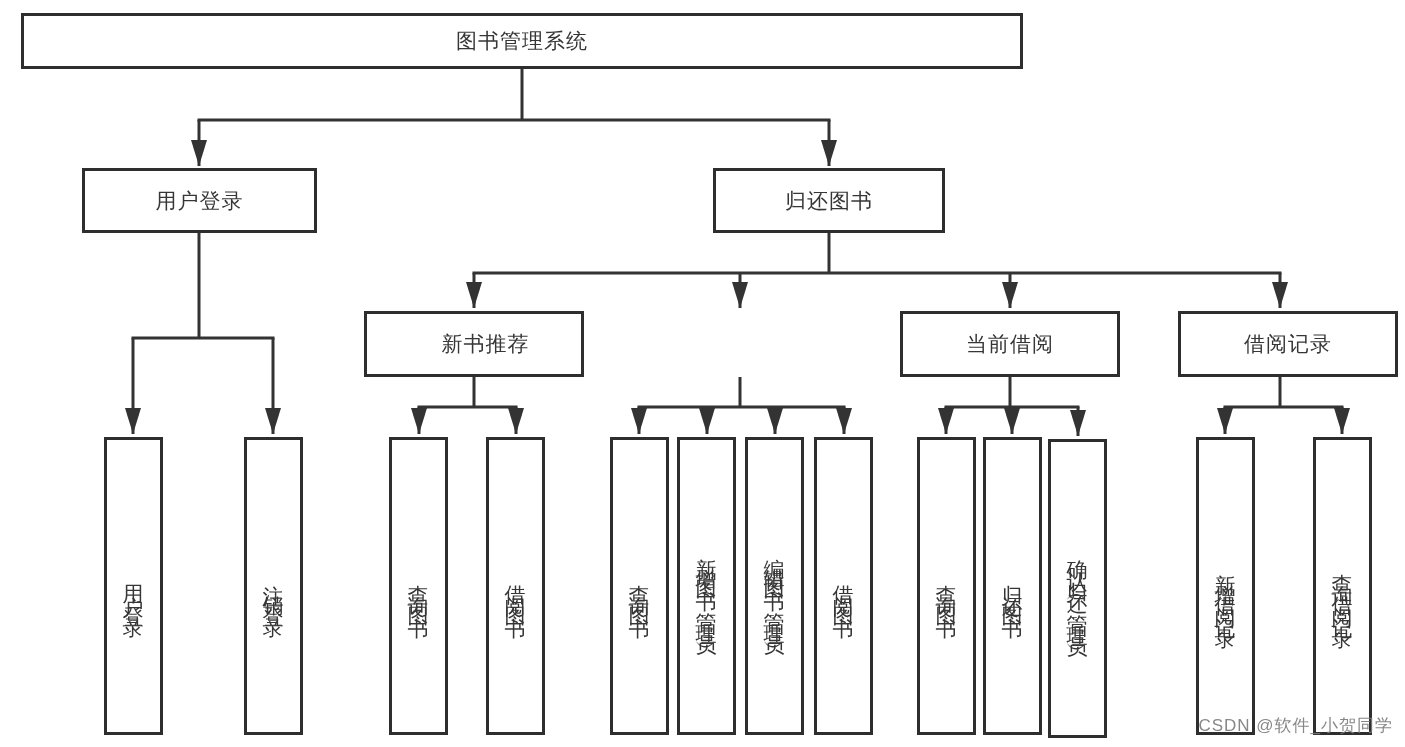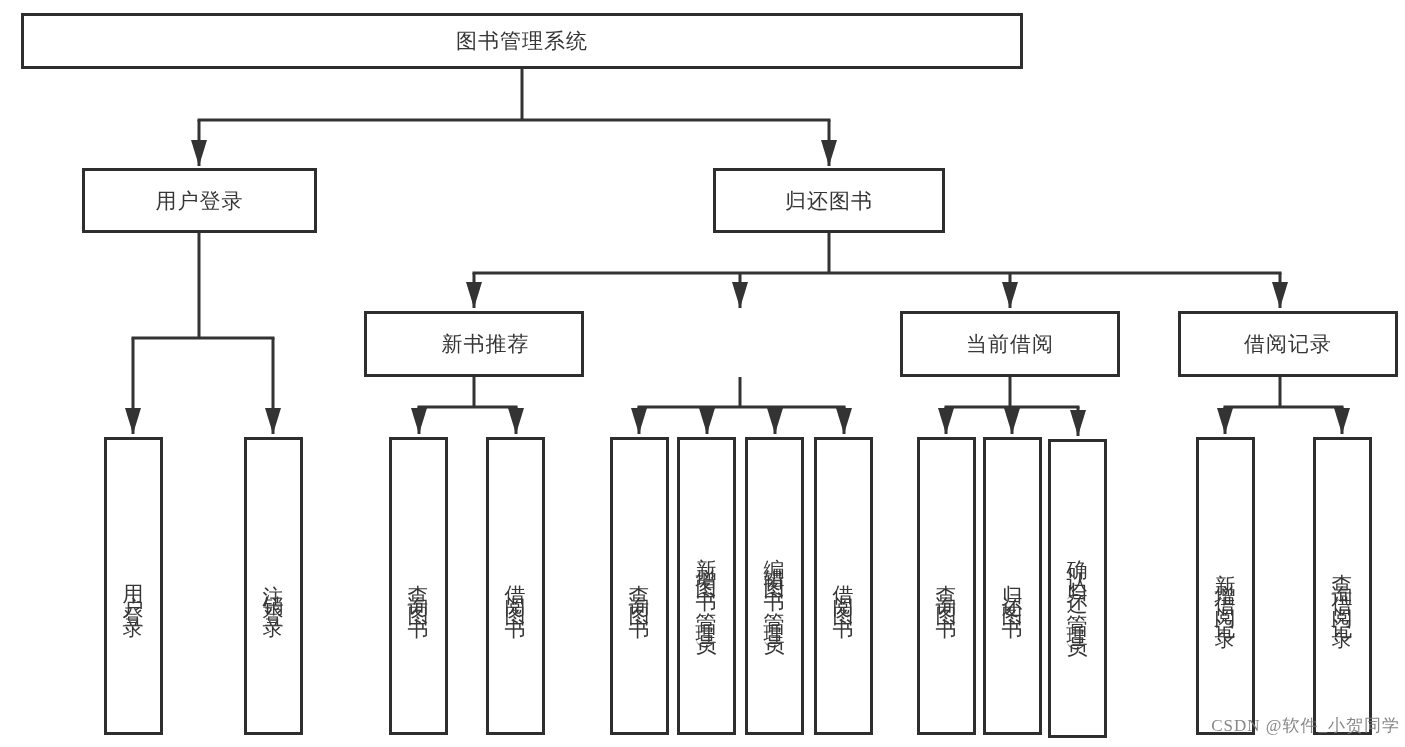--- a/index.html
+++ b/index.html
@@ -58,27 +58,26 @@
     padding-top: 8px;
     line-height: 1;
     white-space: nowrap;
   }
   .vnode.offset {
     top: 439px;
     height: 299px;
   }
   .watermark {
     position: absolute;
-    right: 5px;
+    right: 12px;
     top: 714px;
     font-size: 17px;
     color: rgba(125, 125, 125, 0.92);
     letter-spacing: 1px;
     white-space: nowrap;
-    font-family: Liberation Serif, serif;
   }
 </style>
 </head>
 <body>
 
 <div class="canvas">
 
   <svg class="wires" width="1405" height="747" viewBox="0 0 1405 747" aria-hidden="true">
     <defs>
       <marker id="ah" markerUnits="userSpaceOnUse" markerWidth="26" markerHeight="16" refX="26" refY="8" orient="auto">

